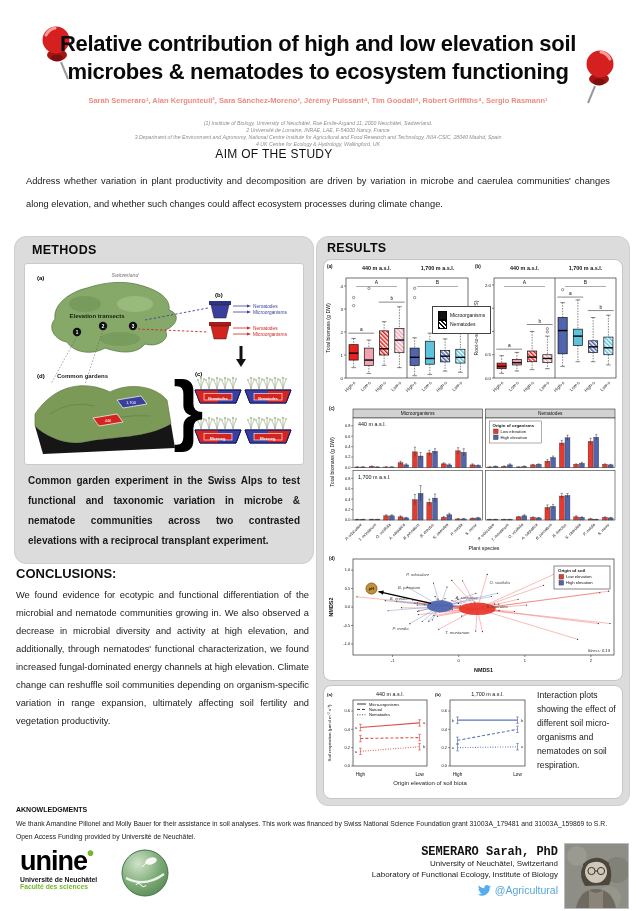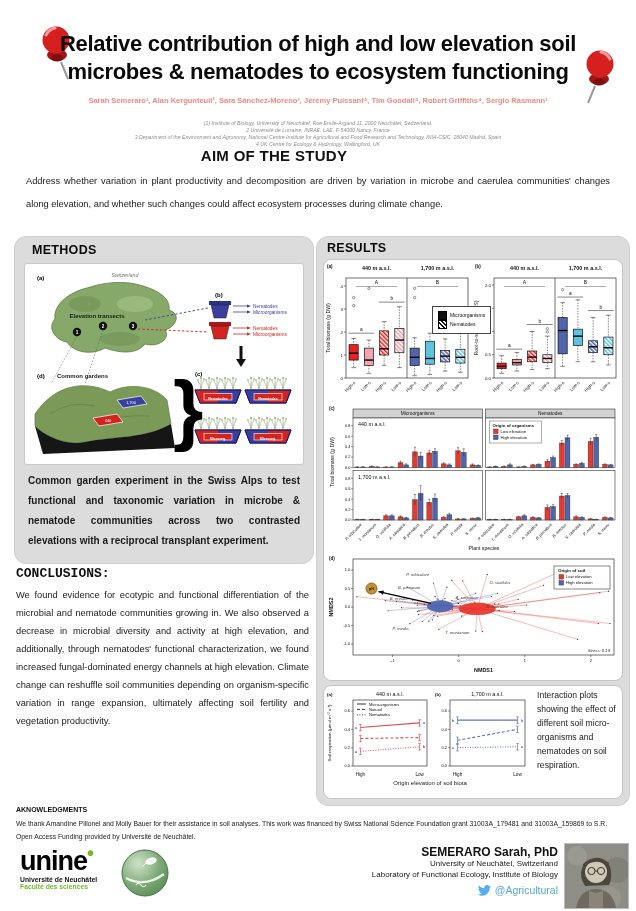--- a/index.html
+++ b/index.html
@@ -4,50 +4,50 @@
 <style>
   html,body{margin:0;padding:0;background:#fff;}
   .poster{position:relative;width:636px;height:911px;background:#fff;overflow:hidden;
           font-family:"Liberation Sans",sans-serif;color:#111;}
   .abs{position:absolute;}
   .title{left:0;top:30px;width:636px;text-align:center;font-size:22px;font-weight:bold;
          line-height:28px;letter-spacing:-0.3px;color:#0a0a0a;}
   .authors{left:0;top:96px;width:636px;text-align:center;font-size:7.5px;color:#ee8b80;font-weight:bold;}
   .affil{left:0;top:120px;width:636px;text-align:center;font-style:italic;font-size:5.2px;
          color:#8f8f8f;line-height:7px;}
-  .aim-h{left:0;top:147px;width:548px;text-align:center;font-size:15px;font-weight:bold;letter-spacing:.3px;}
+  .aim-h{left:0;top:147px;width:548px;text-align:center;font-size:12px;font-weight:normal;letter-spacing:.3px;}
   .aim-t{left:26px;top:170px;width:584px;font-size:9.3px;line-height:23px;text-align:justify;color:#1a1a1a;}
   .graybox{background:#dcdcdc;border:1px solid #cfcfcf;border-radius:12px;}
   .box-h{font-size:12.5px;font-weight:bold;letter-spacing:.3px;color:#0a0a0a;}
   .whitepanel{background:#fff;border:1px solid #c6c6c6;border-radius:8px;}
   .methods-box{left:14px;top:236px;width:298px;height:326px;}
   .methods-fig{left:9px;top:26px;width:278px;height:200px;background:#fff;border:1px solid #c9c9c9;border-radius:3px;}
   .methods-cap{left:13px;top:234px;width:272px;font-size:10px;font-weight:bold;line-height:20px;
                text-align:justify;color:#1a1a1a;}
-  .concl-h{left:16px;top:566px;font-size:13px;font-weight:bold;font-family:Liberation Mono, monospace;}
+  .concl-h{left:16px;top:566px;font-size:13px;font-weight:bold;}
   .concl-t{left:16px;top:586px;width:293px;font-size:9.3px;line-height:18px;text-align:justify;color:#1a1a1a;}
   .results-box{left:316px;top:236px;width:312px;height:568px;}
   .rpanel1{left:6px;top:22px;width:298px;height:420px;}
   .rpanel2{left:6px;top:448px;width:298px;height:112px;}
   .legend-ab{left:108px;top:46px;background:#fff;border:1px solid #444;padding:4px 5px;font-size:5px;line-height:9px;}
   .legend-ab .lrow{display:flex;align-items:center;gap:3px;white-space:nowrap;}
   .sw{display:inline-block;width:7px;height:7px;border:1px solid #000;background:#111;}
   .sw.hatch{background:repeating-linear-gradient(45deg,#111 0 1.3px,#fff 1.3px 3px);}
   .inter-xlabel{left:4px;top:94px;width:204px;text-align:center;font-size:6px;color:#222;}
   .inter-cap{left:213px;top:2px;width:80px;font-size:8.6px;line-height:14px;color:#1a1a1a;}
   .ack-h{left:16px;top:806px;font-size:7px;font-weight:bold;}
   .ack-t{left:16px;top:817px;width:606px;font-size:6.8px;line-height:13px;color:#222;}
   .unine{left:20px;top:848px;width:100px;}
   .unine-word{font-size:27px;font-weight:bold;color:#000;line-height:26px;letter-spacing:-1px;}
   .unine-dot{color:#76b82a;font-size:20px;vertical-align:super;line-height:0;}
   .unine-sub{font-size:6.8px;font-weight:bold;color:#111;margin-top:2px;}
   .unine-fac{font-size:6.8px;font-weight:bold;color:#76b82a;}
   .circlogo{left:120px;top:848px;}
   .contact{left:290px;top:845px;width:268px;text-align:right;}
-  .contact-name{font-size:12px;font-weight:bold;}
+  .contact-name{font-size:12px;font-weight:bold;font-family:Liberation Mono, monospace;}
   .contact-line{font-size:8px;line-height:10.5px;color:#1a1a1a;}
   .tw-row{margin-top:4px;display:flex;justify-content:flex-end;align-items:center;gap:4px;}
   .tw-handle{font-size:10.5px;color:#58a7dc;}
   .photo{left:564px;top:843px;width:63px;height:64px;border:1px solid #bbb;overflow:hidden;}
   .pin{width:44px;height:58px;}
   .pin-l{left:36px;top:24px;}
   .pin-r{left:576px;top:48px;transform:scaleX(-1);}
   svg text{font-family:"Liberation Sans",sans-serif;}
 </style>
 </head>

